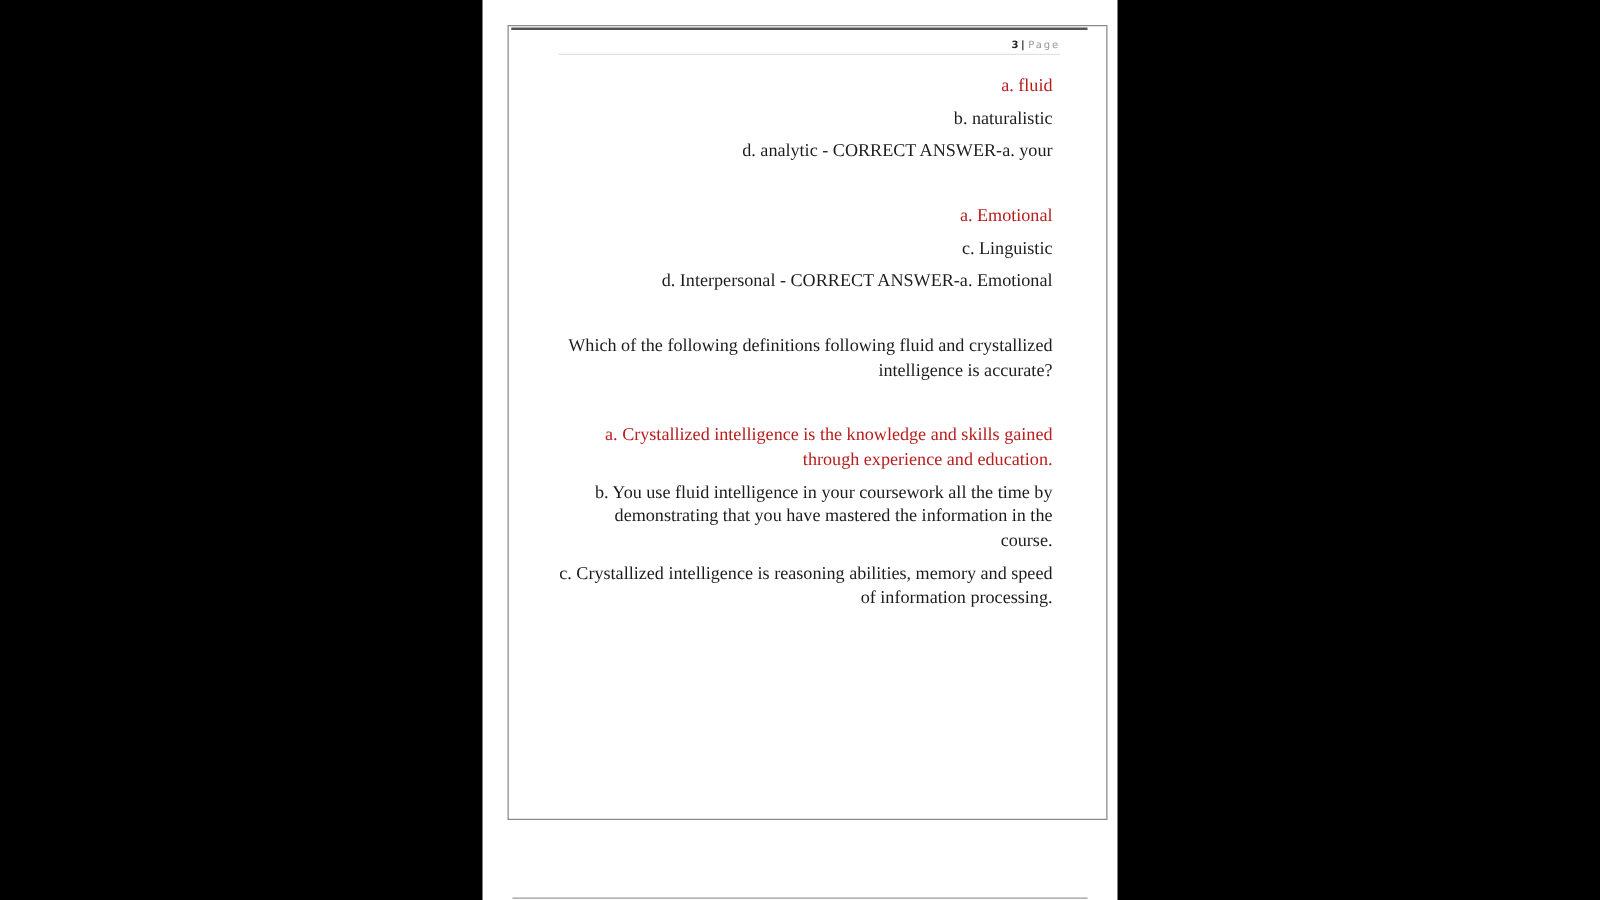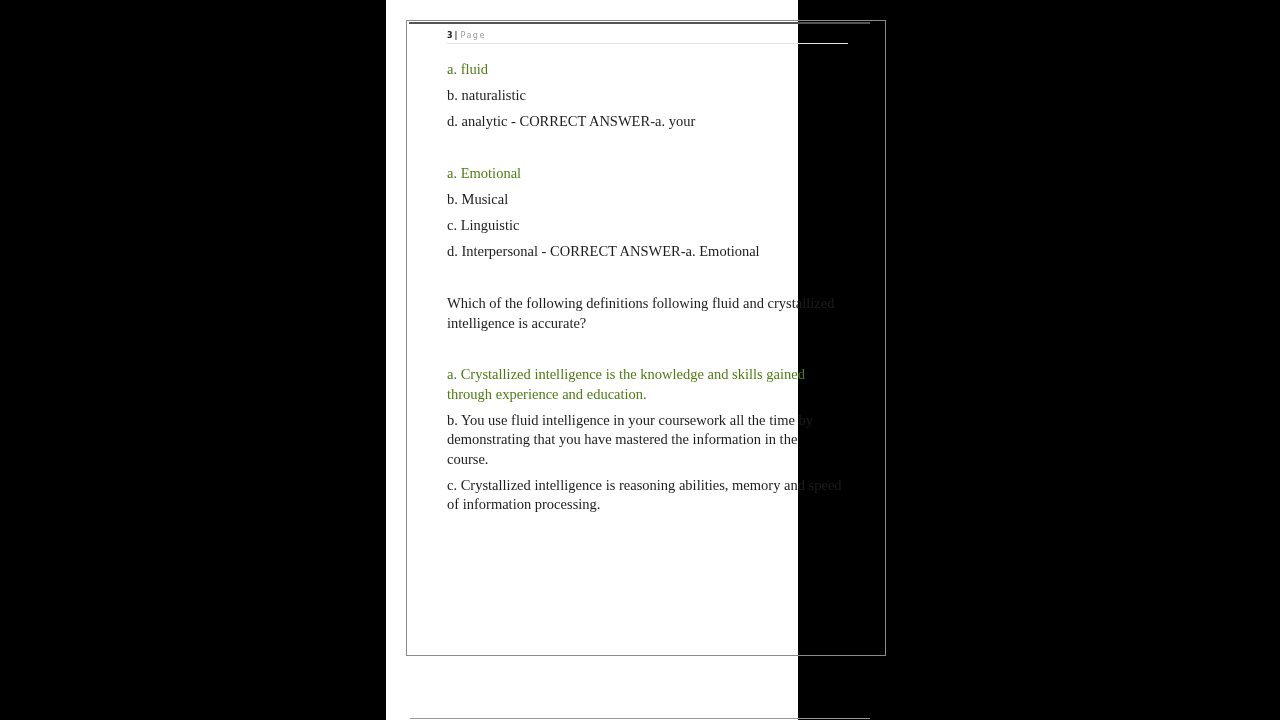--- a/index.html
+++ b/index.html
@@ -13,23 +13,24 @@
     .viewport {
       position: absolute;
       left: 0; top: 0;
       width: 1280px; height: 720px;
       background: #000;
     }
     .sheet {
       position: absolute;
       left: 386px;
       top: 0;
-      width: 412px;
+      width: 508px;
       height: 720px;
       background: #ffffff;
+      text-align: right;
     }
     .page-frame {
       position: absolute;
       left: 20px;
       top: 20px;
       width: 480px;
       height: 636px;
       border: 1px solid #8a8a8a;
       box-sizing: border-box;
     }
@@ -72,21 +73,21 @@
       width: 395px;
       font-family: "Liberation Serif", serif;
       font-size: 14.5px;
       line-height: 19.5px;
       color: #1c1c1c;
     }
     .content p {
       margin: 0;
     }
     .opt { margin-bottom: 6.5px !important; }
-    .correct { color: #4d7c0f; }
+    .correct { color: #b91c1c; }
     .gap-q { height: 26px; }
     .question { margin-bottom: 32px !important; }
     .next-page-rule {
       position: absolute;
       left: 24px;
       top: 718px;
       width: 460px;
       height: 1px;
       background: #999999;
     }
@@ -104,21 +105,20 @@
     </div>
 
     <div class="content">
 
       <p class="opt correct">a. fluid</p>
       <p class="opt">b. naturalistic</p>
       <p class="opt">d. analytic - CORRECT ANSWER-a. your</p>
       <div class="gap-q"></div>
 
       <p class="opt correct">a. Emotional</p>
-      <p class="opt">b. Musical</p>
       <p class="opt">c. Linguistic</p>
       <p class="opt">d. Interpersonal - CORRECT ANSWER-a. Emotional</p>
       <div class="gap-q"></div>
 
       <p class="question">Which of the following definitions following fluid and crystallized intelligence is accurate?</p>
       <p class="opt correct">a. Crystallized intelligence is the knowledge and skills gained through experience and education.</p>
       <p class="opt">b. You use fluid intelligence in your coursework all the time by demonstrating that you have mastered the information in the course.</p>
       <p class="opt">c. Crystallized intelligence is reasoning abilities, memory and speed of information processing.</p>
     </div>
 

